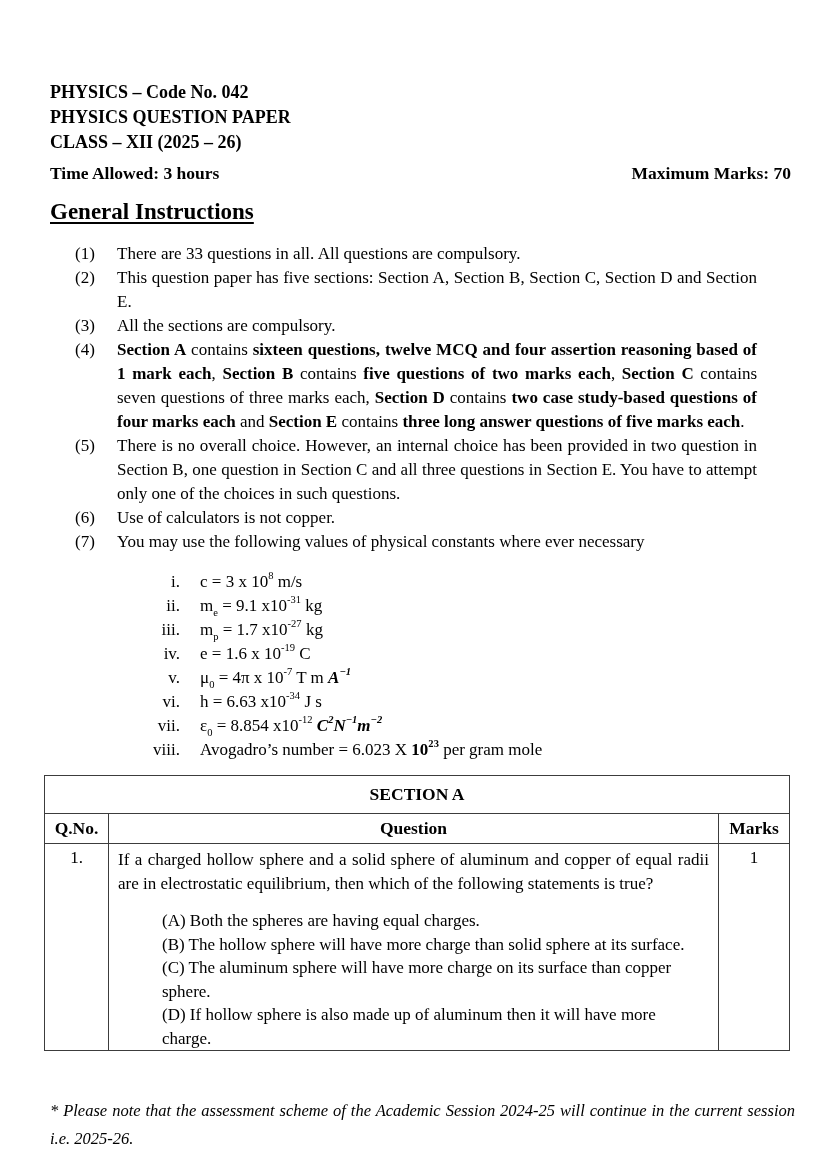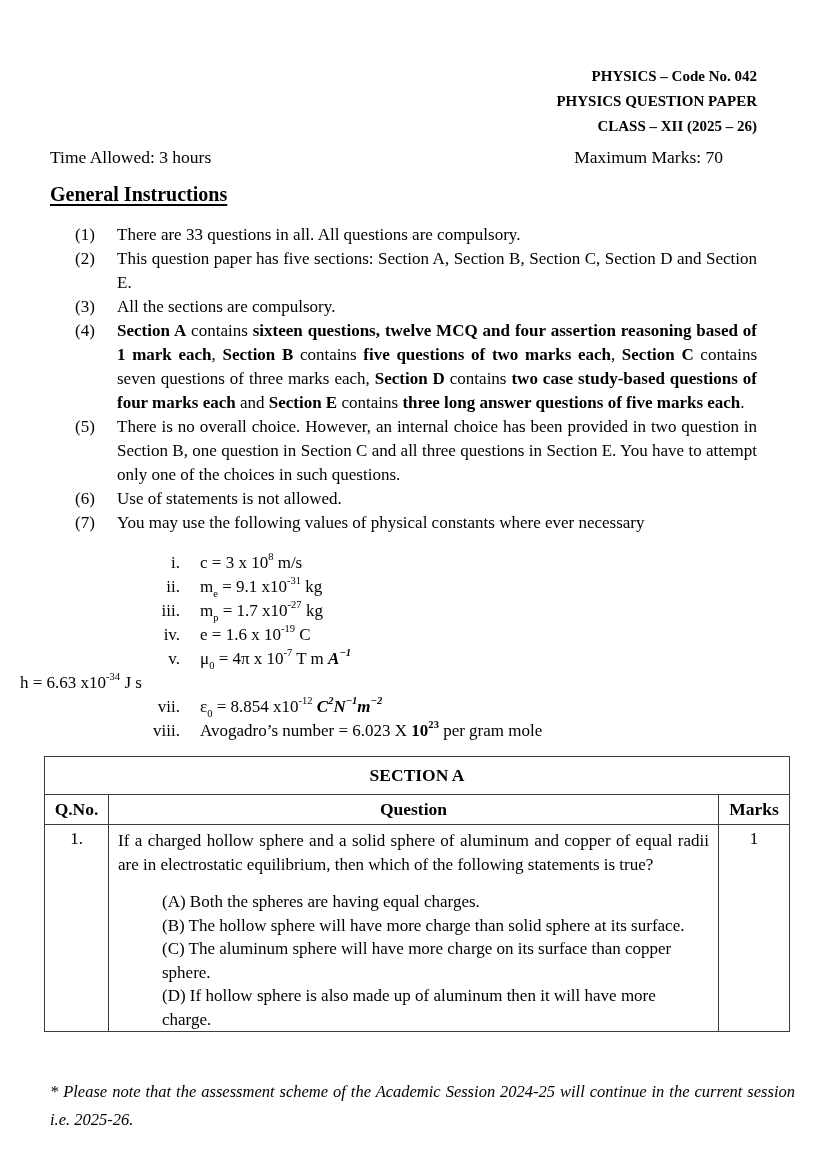--- a/index.html
+++ b/index.html
@@ -5,33 +5,33 @@
   * { margin: 0; padding: 0; box-sizing: border-box; }
   html, body { background: #ffffff; }
   body {
     width: 827px; height: 1170px;
     font-family: "Liberation Serif", "DejaVu Serif", serif;
     color: #000;
   }
   .page { position: relative; width: 827px; height: 1170px; overflow: hidden; background: #fff; }
 
   .title-block {
-    padding-top: 64px;
+    padding-top: 80px;
     width: 707px; margin-left: 50px;
-    text-align: right;
-    font-weight: bold; font-size: 15px; line-height: 25px;
+    text-align: left;
+    font-weight: bold; font-size: 18px; line-height: 25px;
   }
   .meta-row {
     display: flex; justify-content: space-between;
-    margin: 7px 104px 0 50px;
-    font-weight: normal; font-size: 17.5px; line-height: 22px; align-items: flex-end;
+    margin: 7px 36px 0 50px;
+    font-weight: bold; font-size: 17.5px; line-height: 22px; align-items: flex-end;
   }
   .gi-heading {
     margin: 15px 0 0 50px;
-    font-weight: bold; font-size: 20px;
+    font-weight: bold; font-size: 23px;
     text-decoration: underline;
     text-underline-offset: 3px;
     text-decoration-thickness: 1.8px;
   }
 
   .instructions { margin: 17px 70px 0 75px; font-size: 17px; }
   .inst-item { display: flex; line-height: 24px; }
   .inst-num { flex: 0 0 42px; width: 42px; }
   .inst-text { flex: 1; text-align: justify; }
   .b { font-weight: bold; }
@@ -101,21 +101,21 @@
       <div class="inst-item">
         <div class="inst-num">(4)</div>
         <div class="inst-text"><span class="b">Section A</span><span> contains </span><span class="b">sixteen questions, twelve MCQ and four assertion reasoning based of 1 mark each</span><span>, </span><span class="b">Section B</span><span> contains </span><span class="b">five questions of two marks each</span><span>, </span><span class="b">Section C</span><span> contains seven questions of three marks each, </span><span class="b">Section D</span><span> contains </span><span class="b">two case study-based questions of four marks each</span><span> and </span><span class="b">Section E</span><span> contains </span><span class="b">three long answer questions of five marks each</span><span>.</span></div>
       </div>
       <div class="inst-item">
         <div class="inst-num">(5)</div>
         <div class="inst-text"><span>There is no overall choice. However, an internal choice has been provided in two question in Section B, one question in Section C and all three questions in Section E. You have to attempt only one of the choices in such questions.</span></div>
       </div>
       <div class="inst-item">
         <div class="inst-num">(6)</div>
-        <div class="inst-text"><span>Use of statements is not allowed.</span></div>
+        <div class="inst-text"><span>Use of calculators is not copper.</span></div>
       </div>
       <div class="inst-item">
         <div class="inst-num">(7)</div>
         <div class="inst-text"><span>You may use the following values of physical constants where ever necessary</span></div>
       </div>
     </div>
 
   <div class="constants">
       <div class="const-item">
         <div class="const-num">i.</div>
@@ -131,20 +131,21 @@
       </div>
       <div class="const-item gap">
         <div class="const-num">iv.</div>
         <div class="const-expr"><span>e = 1.6 x 10</span><sup>-19</sup><span> C</span></div>
       </div>
       <div class="const-item">
         <div class="const-num">v.</div>
         <div class="const-expr"><span>μ</span><sub>0</sub><span> = 4π x 10</span><sup>-7</sup><span> T m </span><span class="bi">A</span><sup class="bi">−1</sup></div>
       </div>
       <div class="const-item">
+        <div class="const-num">vi.</div>
         <div class="const-expr"><span>h = 6.63 x10</span><sup>-34</sup><span> J s</span></div>
       </div>
       <div class="const-item">
         <div class="const-num">vii.</div>
         <div class="const-expr"><span>ε</span><sub>0</sub><span> = 8.854 x10</span><sup>-12</sup><span> </span><span class="bi">C</span><sup class="bi">2</sup><span class="bi">N</span><sup class="bi">−1</sup><span class="bi">m</span><sup class="bi">−2</sup></div>
       </div>
       <div class="const-item">
         <div class="const-num">viii.</div>
         <div class="const-expr"><span>Avogadro’s number = 6.023 X </span><span class="b">10</span><sup class="b">23</sup><span> per gram mole</span></div>
       </div>

